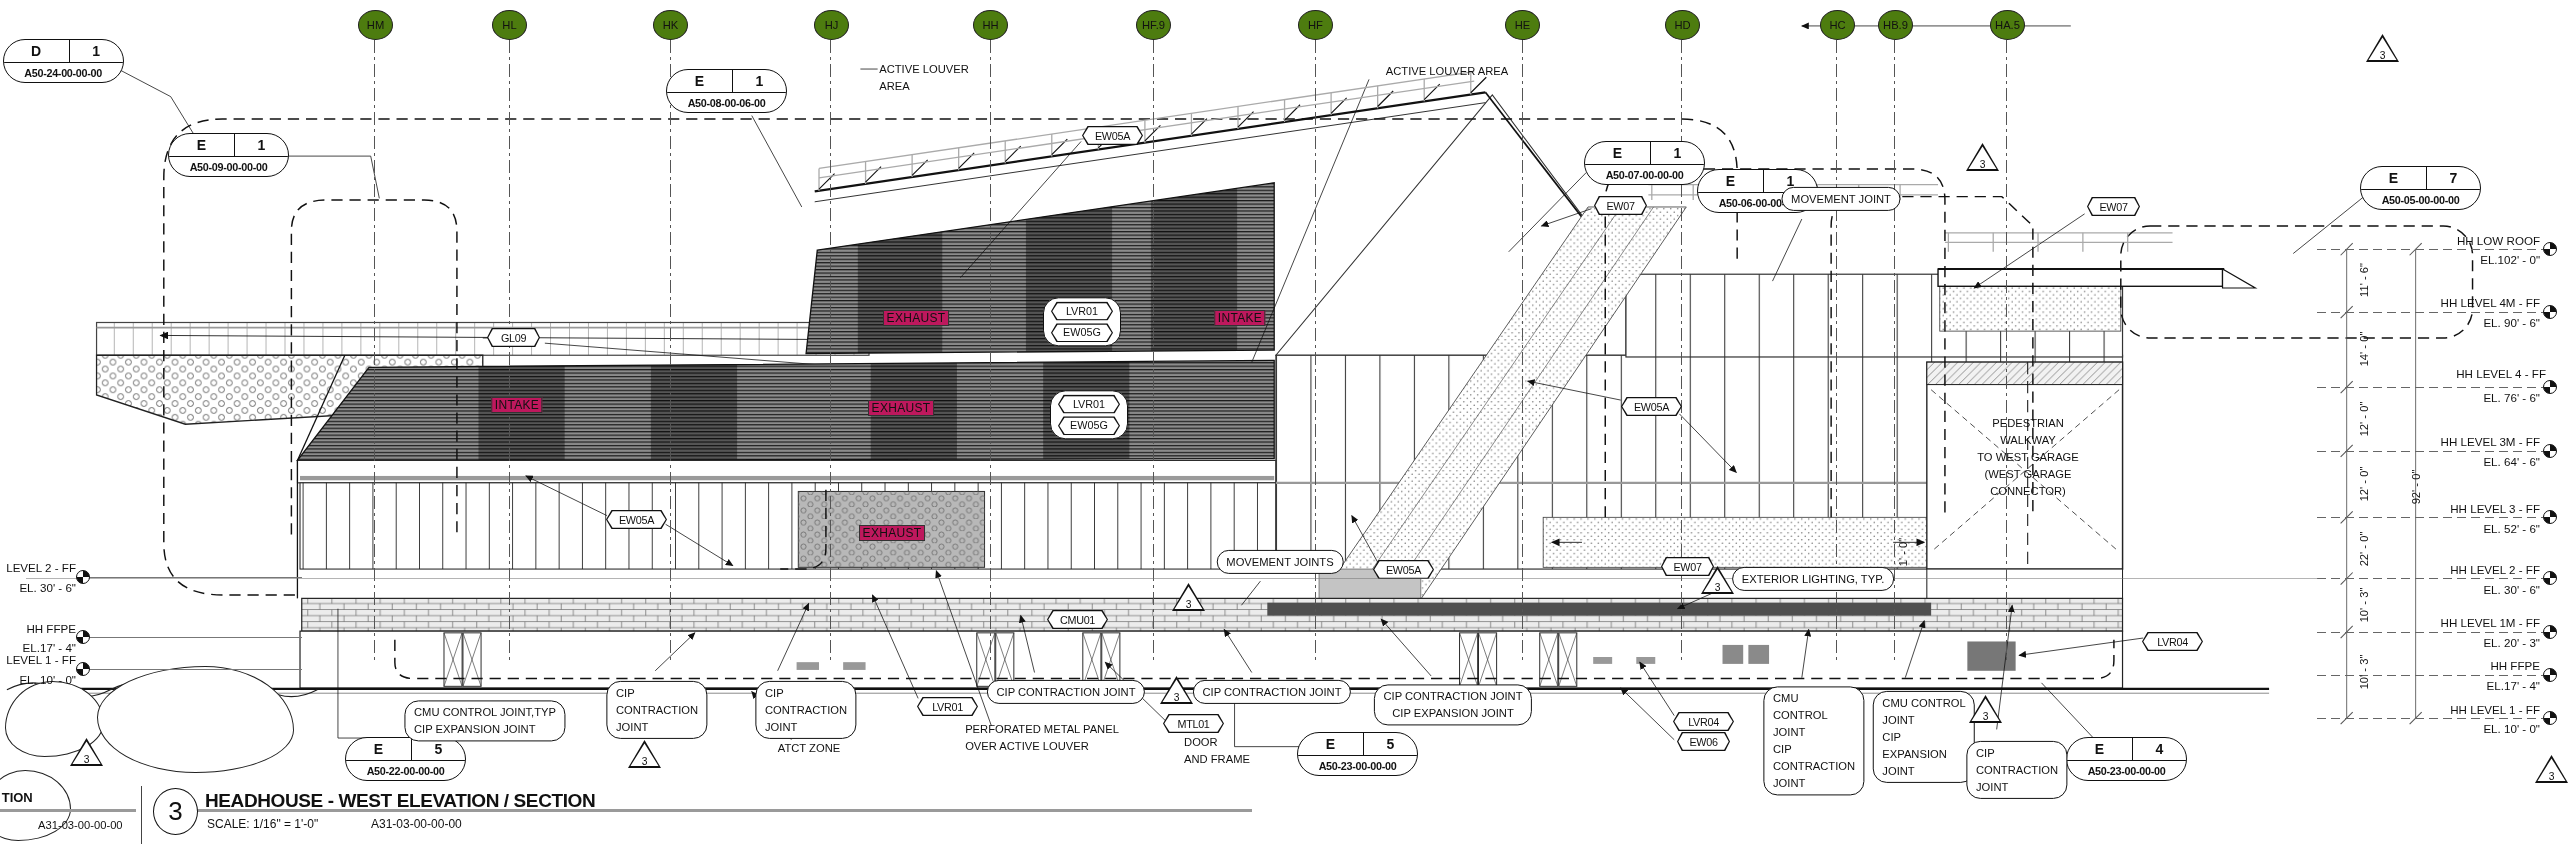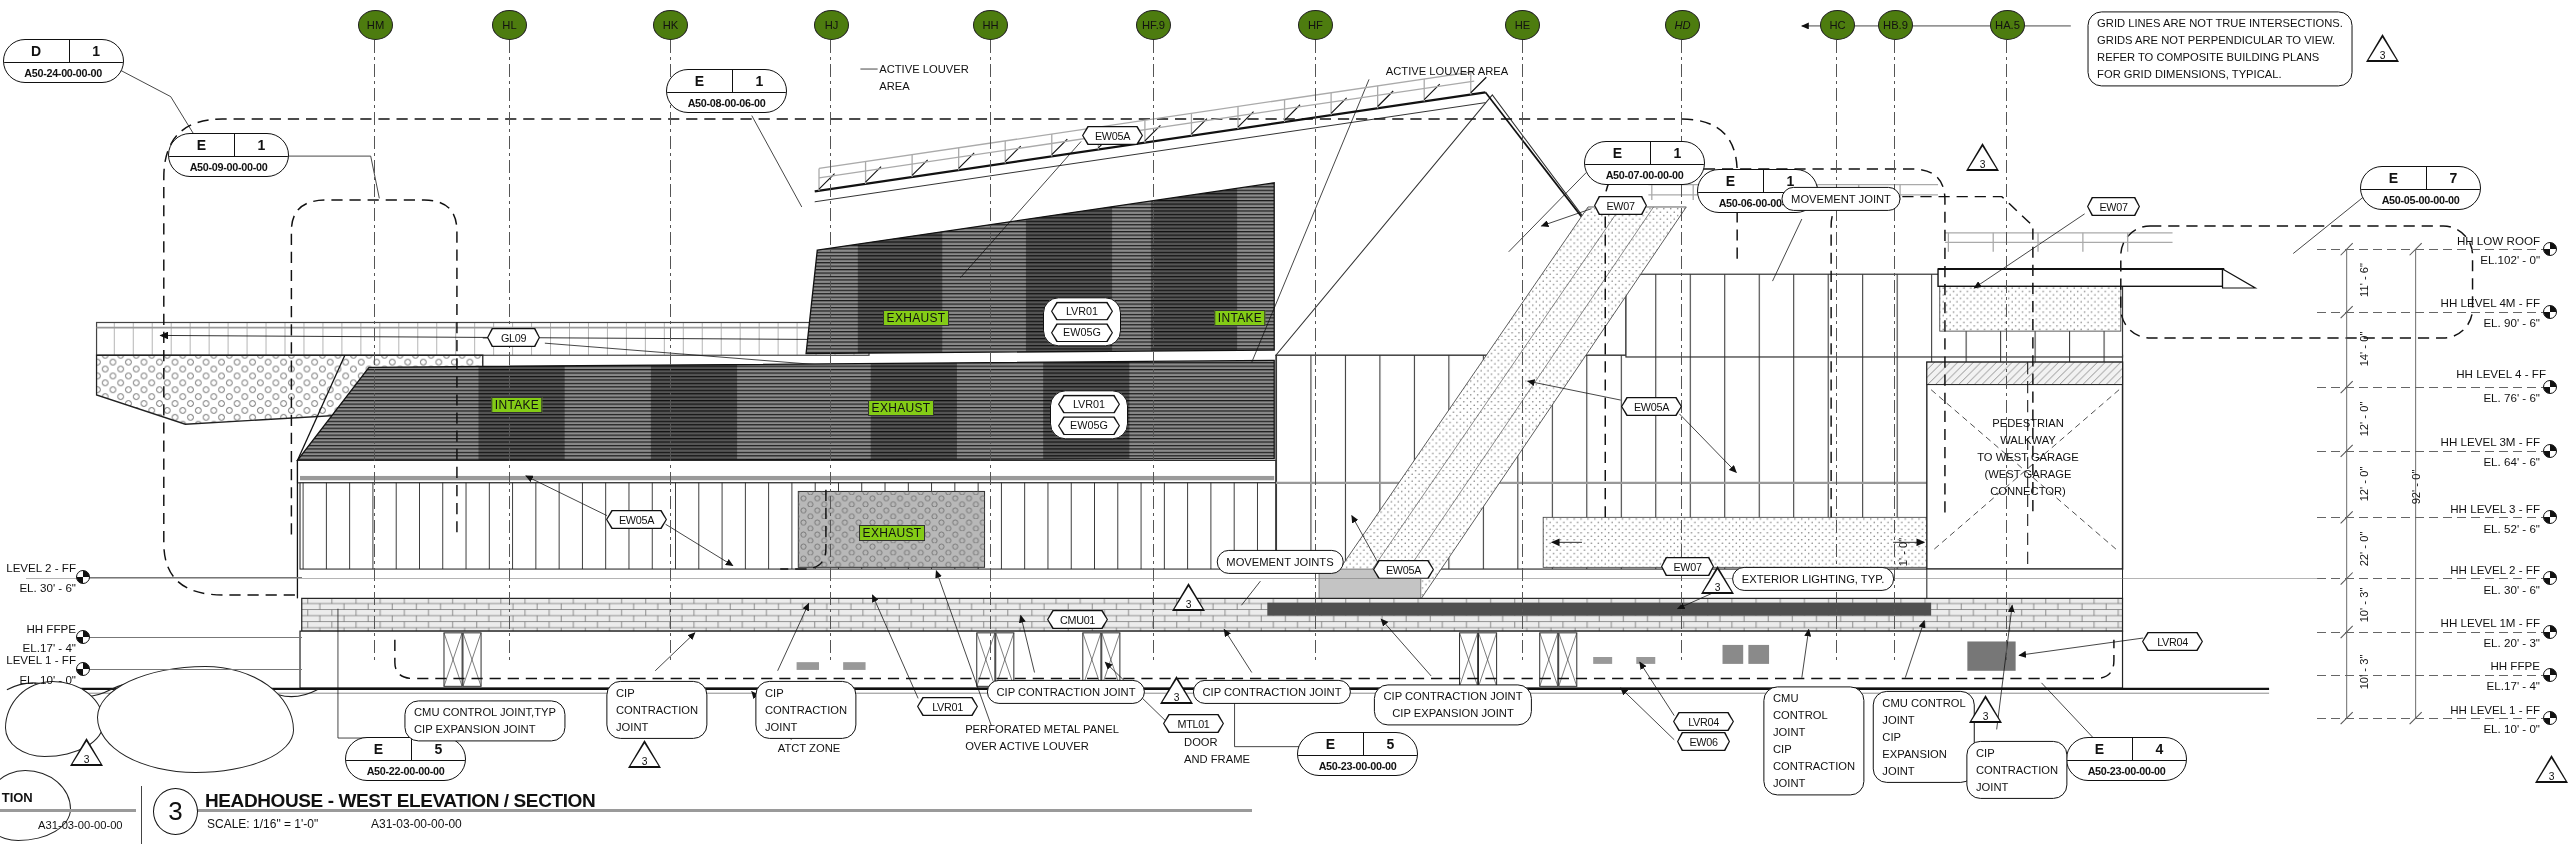--- a/index.html
+++ b/index.html
@@ -13,21 +13,21 @@
   .callout{position:absolute;z-index:5;width:119px;border:1.4px solid #111;border-radius:23px;background:#fff;overflow:hidden;}
   .callout .top{display:flex;height:22.4px;align-items:stretch;font-weight:bold;}
   .callout .top .l{flex:1.1;display:flex;align-items:center;justify-content:center;font-size:14px;}
   .callout .top .r{flex:0.9;border-left:1.2px solid #111;display:flex;align-items:center;justify-content:center;font-size:14px;}
   .callout .bot{border-top:1.2px solid #111;height:19px;display:flex;align-items:center;justify-content:center;
     font-size:10.8px;letter-spacing:-0.3px;font-weight:bold;}
   .hexo{position:absolute;z-index:5;height:19px;background:#111;display:flex;align-items:center;justify-content:center;
     clip-path:polygon(9% 0,91% 0,100% 50%,91% 100%,9% 100%,0 50%);}
   .hexi{position:absolute;inset:1.3px;background:#fff;clip-path:polygon(9% 0,91% 0,100% 50%,91% 100%,9% 100%,0 50%);}
   .hexo span{position:relative;z-index:1;font-size:10.8px;letter-spacing:-0.3px;}
-  .alabel{position:absolute;z-index:5;background:#84cc16;border:0.9px solid #333;padding:0 2.6px;font-size:12px;
+  .alabel{position:absolute;z-index:5;background:#be185d;border:0.9px solid #333;padding:0 2.6px;font-size:12px;
     letter-spacing:0.3px;transform:translate(-50%,-50%);white-space:nowrap;}
   .anno{position:absolute;z-index:6;transform:translate(-50%,-50%);font-size:11.2px;line-height:17px;
     white-space:nowrap;text-align:center;background:transparent;}
   .anno.cloud{background:#fff;border:1.4px solid #111;border-radius:14px;padding:2.6px 8.6px;}
   .anno.left{text-align:left;}
   .tagcloud{position:absolute;z-index:6;transform:translate(-50%,-50%);background:#fff;border:1.4px solid #111;
     border-radius:15.5px;padding:3.4px 7px;display:flex;flex-direction:column;gap:2.6px;align-items:center;}
   .tagcloud .hexs{position:relative;height:19px;background:#111;display:flex;align-items:center;justify-content:center;
     clip-path:polygon(9% 0,91% 0,100% 50%,91% 100%,9% 100%,0 50%);width:62px;}
   .tri{position:absolute;z-index:6;width:33px;height:28px;background:#111;
@@ -376,21 +376,21 @@
     <div class="gbubble" style="left: 814px; top: 10.3px;">HJ</div>
     <div class="gvline" style="left: 990px;"></div>
     <div class="gbubble" style="left: 973px; top: 10.3px;">HH</div>
     <div class="gvline" style="left: 1153px;"></div>
     <div class="gbubble" style="left: 1136px; top: 10.3px;">HF.9</div>
     <div class="gvline" style="left: 1315px;"></div>
     <div class="gbubble" style="left: 1298px; top: 10.3px;">HF</div>
     <div class="gvline" style="left: 1522px;"></div>
     <div class="gbubble" style="left: 1505px; top: 10.3px;">HE</div>
     <div class="gvline" style="left: 1681px;"></div>
-    <div class="gbubble" style="left: 1665px; top: 10.3px; font-style: italic;">HD</div>
+    <div class="gbubble" style="left: 1665px; top: 10.3px;">HD</div>
     <div class="gvline" style="left: 1836px;"></div>
     <div class="gbubble" style="left: 1820px; top: 10.3px;">HC</div>
     <div class="gvline" style="left: 1894px;"></div>
     <div class="gbubble" style="left: 1878px; top: 10.3px;">HB.9</div>
     <div class="gvline" style="left: 2006px;"></div>
     <div class="gbubble" style="left: 1990px; top: 10.3px;">HA.5</div>
     <div class="callout" style="left: 2.6px; top: 39px;">
       <div class="top">
         <div class="l">D</div>
         <div class="r">1</div>
@@ -533,26 +533,20 @@
     <div class="alabel" style="left: 1240px; top: 318px;">INTAKE</div>
     <div class="alabel" style="left: 517px; top: 405px;">INTAKE</div>
     <div class="alabel" style="left: 901px; top: 408px;">EXHAUST</div>
     <div class="alabel" style="left: 892px; top: 533px;">EXHAUST</div>
     <div class="anno left" style="left: 924px; top: 78px;">
       <div>ACTIVE LOUVER</div>
       <div>AREA</div>
     </div>
     <div class="anno" style="left: 1447px; top: 71px;">
       <div>ACTIVE LOUVER AREA</div>
-    </div>
-    <div class="anno cloud left" style="left: 2220px; top: 49px;">
-      <div>GRID LINES ARE NOT TRUE INTERSECTIONS.</div>
-      <div>GRIDS ARE NOT PERPENDICULAR TO VIEW.</div>
-      <div>REFER TO COMPOSITE BUILDING PLANS</div>
-      <div>FOR GRID DIMENSIONS, TYPICAL.</div>
     </div>
     <div class="anno cloud" style="left: 1841px; top: 199px;">
       <div>MOVEMENT JOINT</div>
     </div>
     <div class="anno cloud" style="left: 1280px; top: 562px;">
       <div>MOVEMENT JOINTS</div>
     </div>
     <div class="anno cloud" style="left: 1813px; top: 579px;">
       <div>EXTERIOR LIGHTING, TYP.</div>
     </div>

